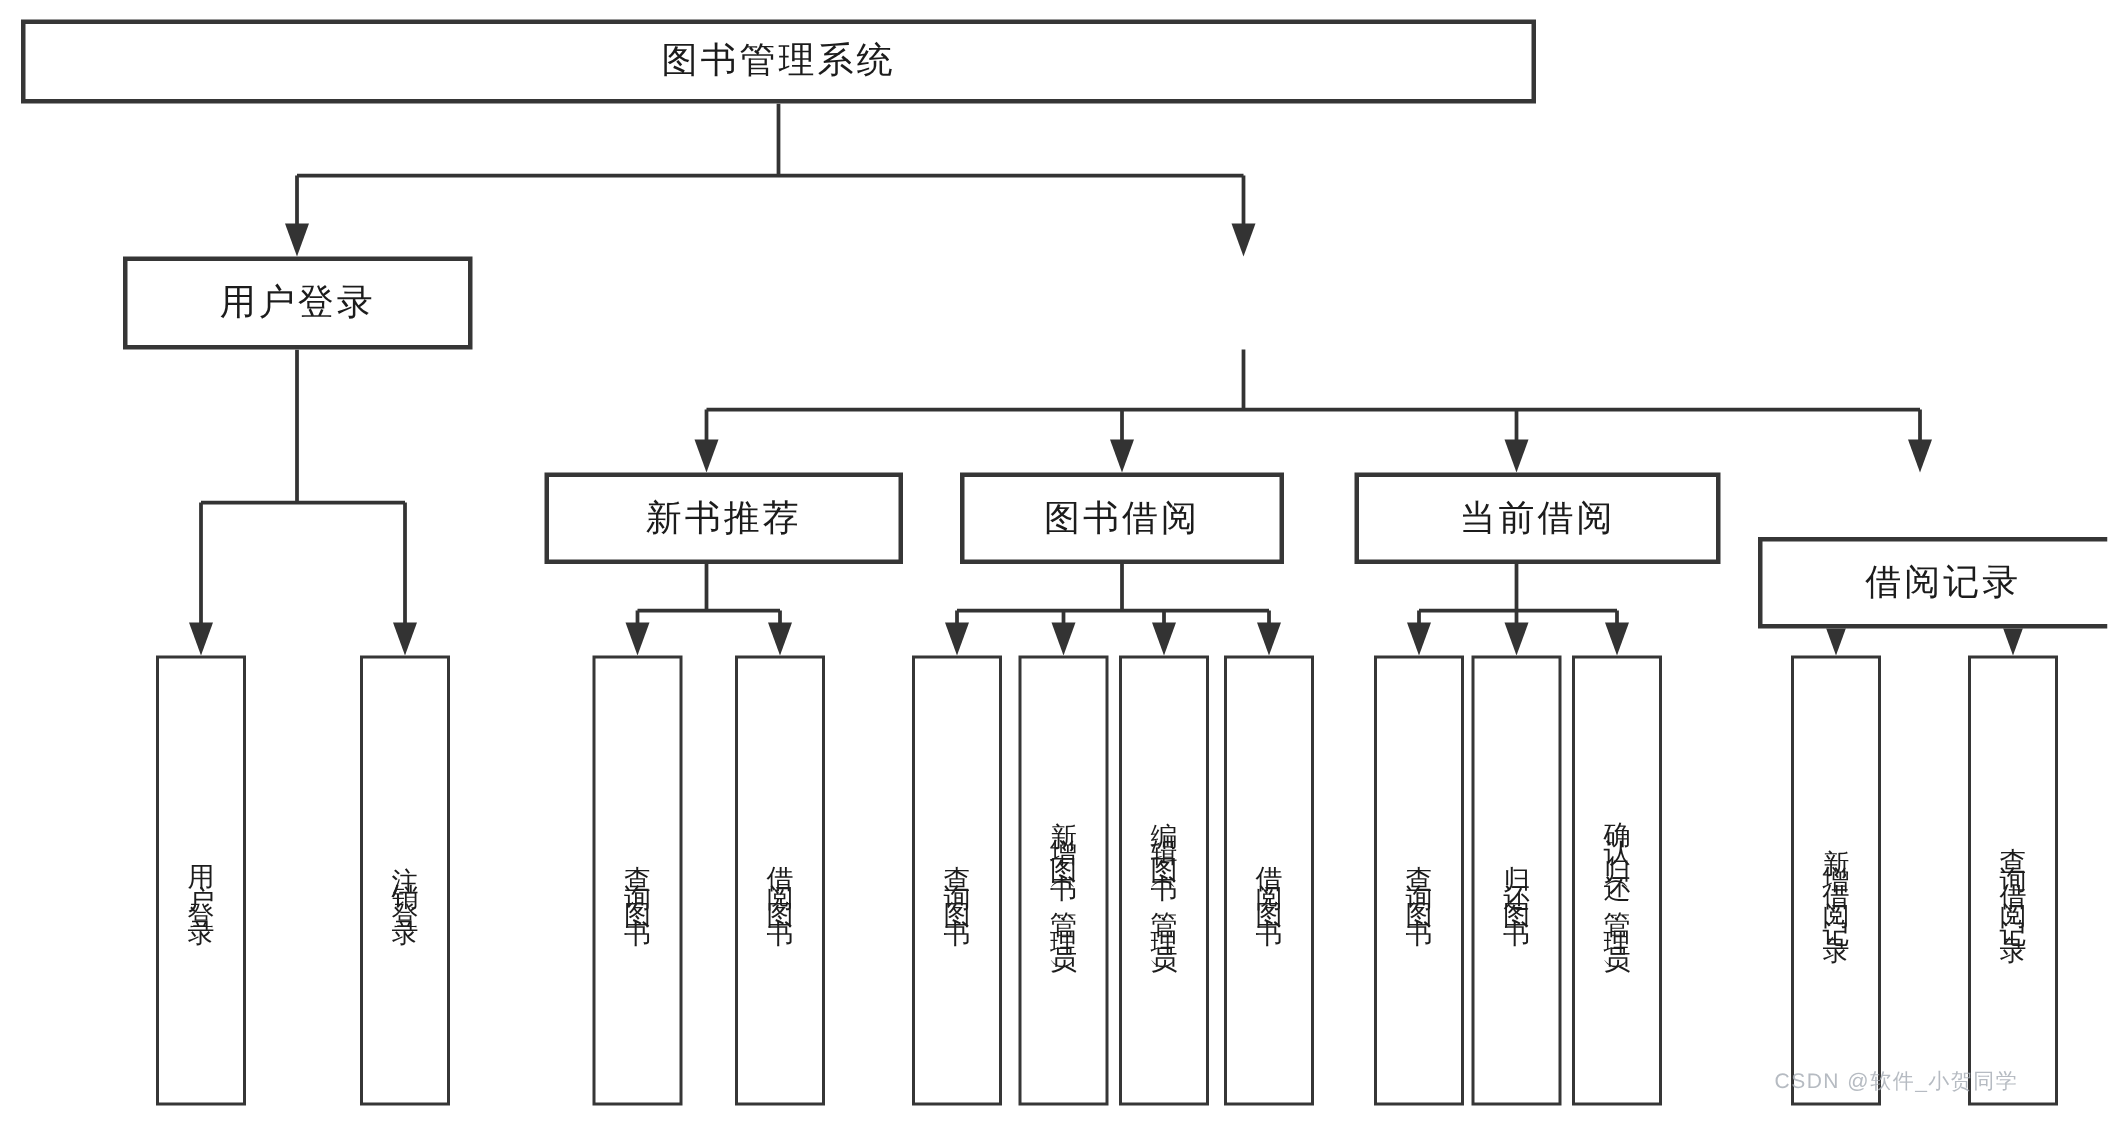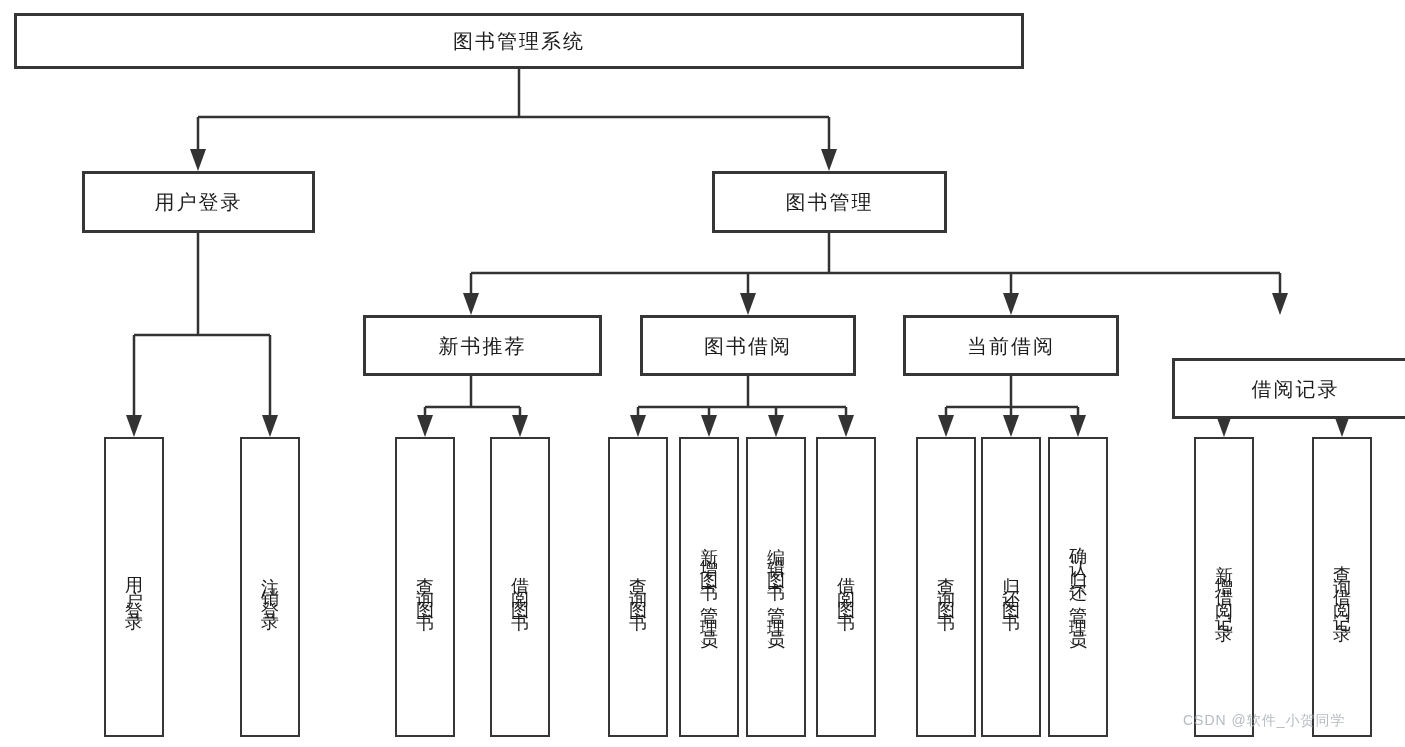--- a/index.html
+++ b/index.html
@@ -14,21 +14,21 @@
   .box{
     position:absolute;
     box-sizing:border-box;
     border:3px solid #363636;
     background:#ffffff;
     display:flex;align-items:center;justify-content:center;
     color:#1c1c1c;
     z-index:2;
   }
   .hbox span{
-    font-size:20px;
+    font-size:24px;
     letter-spacing:2px;
     line-height:1;
     white-space:nowrap;
   }
   .vbox{border-width:2.5px;}
   .vbox span{
     writing-mode:vertical-rl;
     text-orientation:mixed;
     font-size:18px;
     letter-spacing:12px;
@@ -90,31 +90,28 @@
     </g>
   </svg>
 
   <div class="box hbox" style="left:14px;top:13px;width:1010px;height:56px;">
     <span>图书管理系统</span>
   </div>
 
   <div class="box hbox" style="left:82px;top:171px;width:233px;height:62px;">
     <span>用户登录</span>
   </div>
-  <div class="box hbox" style="left:712px;top:171px;width:235px;height:62px;">
-    <span>图书管理</span>
-  </div>
 
   <div class="box hbox" style="left:363px;top:315px;width:239px;height:61px;">
     <span>新书推荐</span>
   </div>
   <div class="box hbox" style="left:640px;top:315px;width:216px;height:61px;">
     <span>图书借阅</span>
   </div>
-  <div class="box hbox" style="left:903px;top:315px;width:216px;height:61px;">
+  <div class="box hbox" style="left:903px;top:315px;width:244px;height:61px;">
     <span>当前借阅</span>
   </div>
   <div class="box hbox" style="left:1172px;top:315px;width:247px;height:61px;margin-top:43px;">
     <span>借阅记录</span>
   </div>
 
   <div class="box vbox" style="left:104px;top:437px;width:60px;height:300px;">
     <span>用户登录</span>
   </div>
   <div class="box vbox" style="left:240px;top:437px;width:60px;height:300px;">

